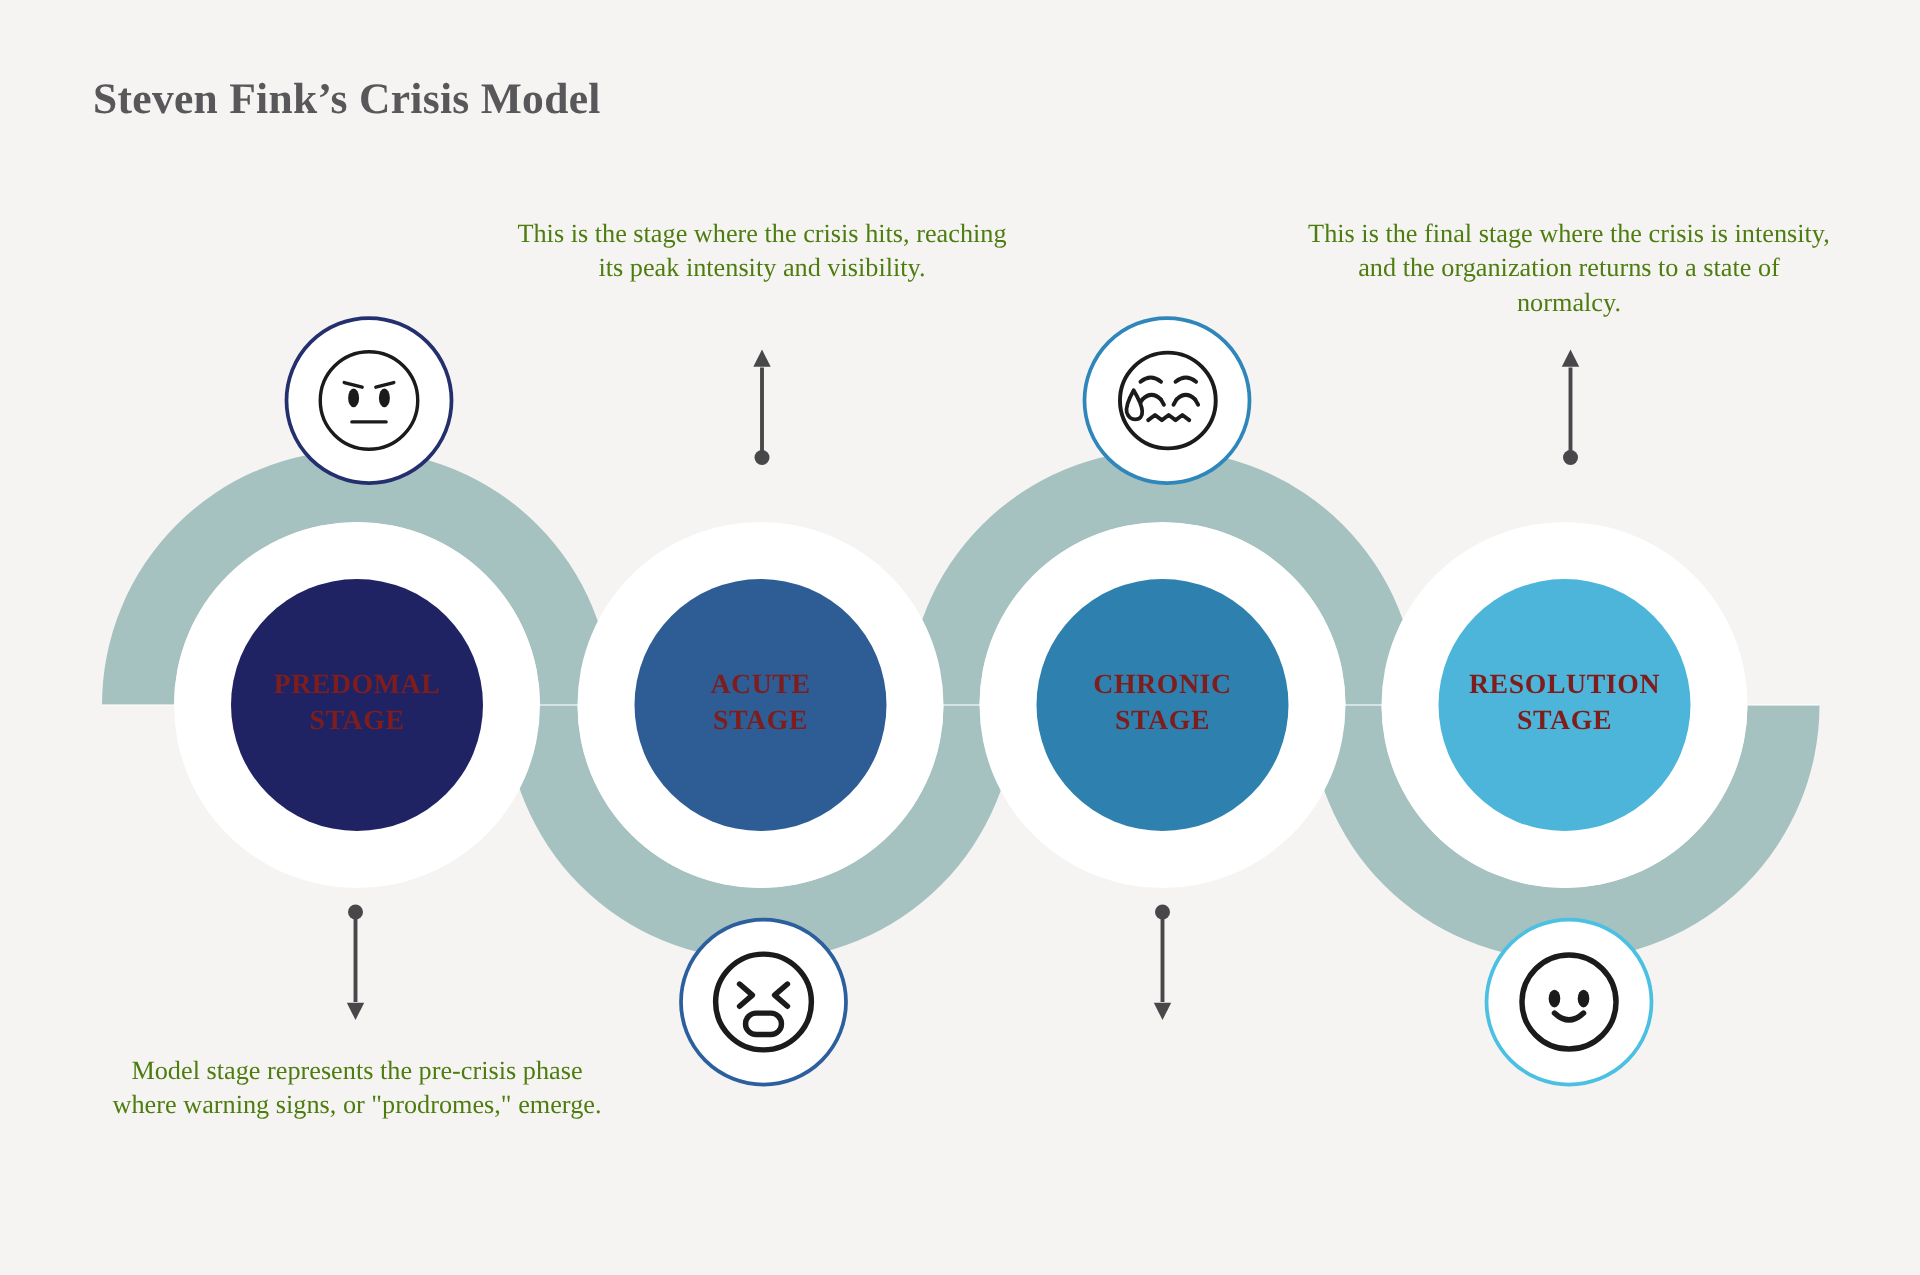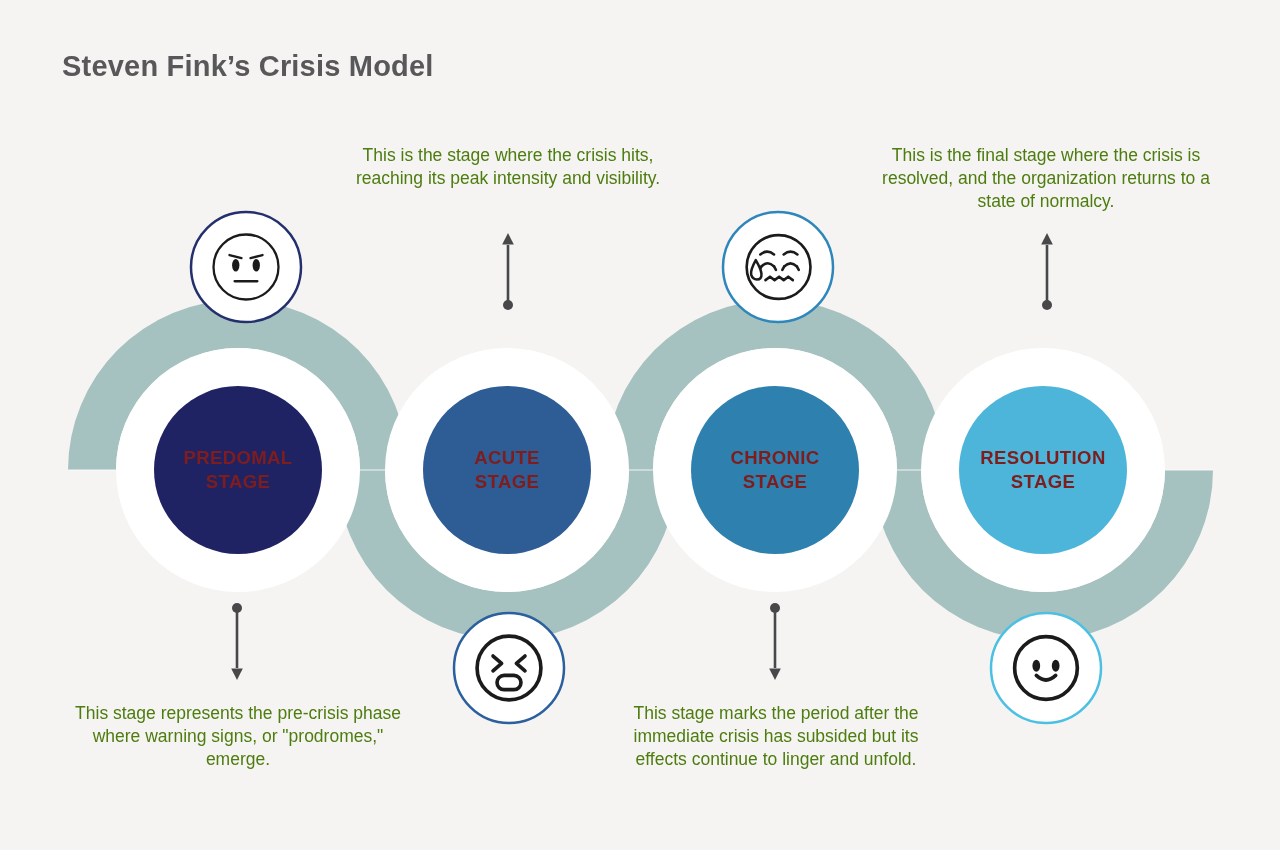--- a/index.html
+++ b/index.html
@@ -1,18 +1,18 @@
 <!DOCTYPE html>
 <html><head>
 <meta charset="utf-8">
 <style>
   html,body { margin:0; padding:0; background:#f5f4f2; }
   .canvas {
     position:relative; width:1280px; height:850px; overflow:hidden;
-    background:#f5f4f2; font-family:Liberation Sans, sans-serif;
+    background:#f5f4f2; font-family:Liberation Serif, serif;
   }
   .layer { position:absolute; left:0; top:0; }
   .title {
     position:absolute; left:62px; top:50px;
     font-size:29px; font-weight:800; color:#58585a; letter-spacing:.2px;
   }
   .stage-label {
     position:absolute; width:200px; height:168px; top:386px;
     display:flex; align-items:center; justify-content:center;
     text-align:center; color:#7f1d1d; font-weight:800; font-size:18.5px;
@@ -127,18 +127,17 @@
     <line x1="13" y1="11" x2="13" y2="71" stroke="#48484a" stroke-width="2.6"></line>
     <path d="M13 83 L7.2 71.5 L18.8 71.5 Z" fill="#48484a"></path>
   </svg>
 
   <svg class="arrow" style="left:1034px; top:232px" viewBox="0 0 26 84">
     <circle cx="13" cy="73" r="5" fill="#48484a"></circle>
     <line x1="13" y1="73" x2="13" y2="13" stroke="#48484a" stroke-width="2.6"></line>
     <path d="M13 1 L7.2 12.5 L18.8 12.5 Z" fill="#48484a"></path>
   </svg>
 
-  <div class="desc" style="left:68px; top:702px; width:340px">This stage represents the pre-crisis phase where warning signs, or "prodromes," emerge.</div>
+  <div class="desc" style="left:68px; top:702px; width:340px">Model stage represents the pre-crisis phase where warning signs, or "prodromes," emerge.</div>
   <div class="desc" style="left:343px; top:144px; width:330px">This is the stage where the crisis hits, reaching its peak intensity and visibility.</div>
-  <div class="desc" style="left:616px; top:702px; width:320px">This stage marks the period after the immediate crisis has subsided but its effects continue to linger and unfold.</div>
-  <div class="desc" style="left:870px; top:144px; width:352px">This is the final stage where the crisis is resolved, and the organization returns to a state of normalcy.</div>
+  <div class="desc" style="left:870px; top:144px; width:352px">This is the final stage where the crisis is intensity, and the organization returns to a state of normalcy.</div>
 
 </div>
 
 </body></html>

